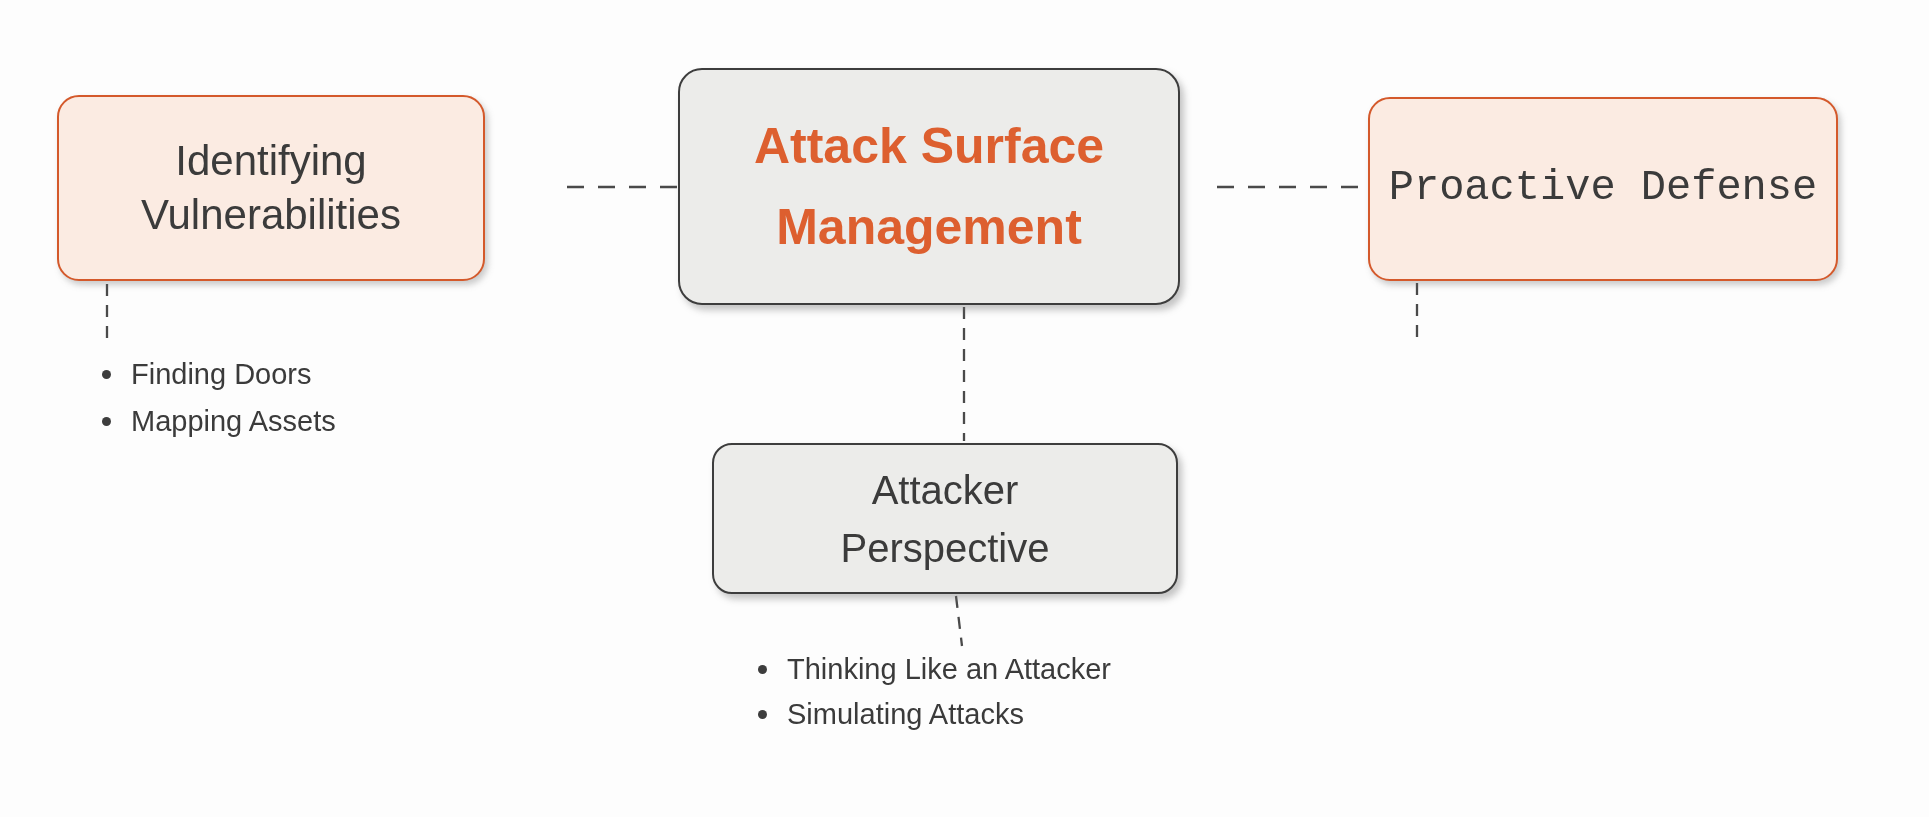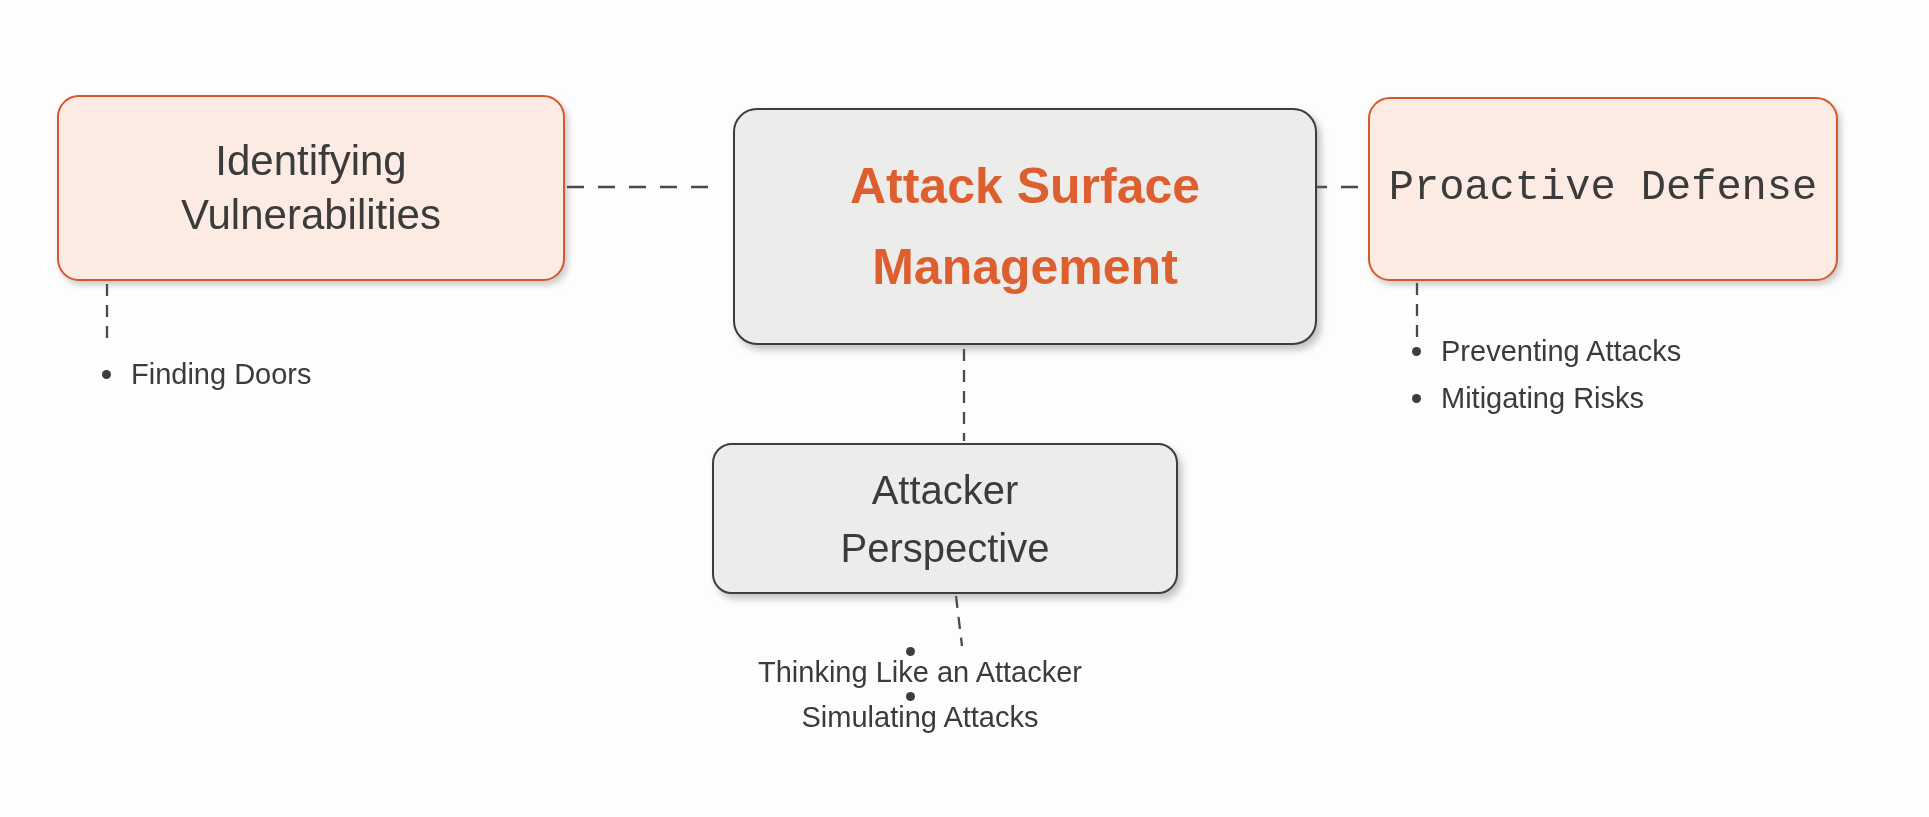--- a/index.html
+++ b/index.html
@@ -48,24 +48,24 @@
   }
   .node-gray {
     background: var(--gray_fill, #ECECEA);
     border: 2.5px solid var(--dark_border, #3D3D3D);
     border-radius: 24px;
     box-shadow: 4px 5px 7px rgba(110,110,110,0.40);
   }
   .node-label {
     color: var(--text, #3B3B3B);
   }
-  #node-left { left: 57px; top: 95px; width: 508px; height: 186px; }
+  #node-left { left: 57px; top: 95px; width: 428px; height: 186px; }
   #node-left .node-label { font-size: 42px; line-height: 1.28; max-width: 450px; }
 
-  #node-center { left: 733px; top: 68px; width: 584px; height: 237px; margin-top: 40px; }
+  #node-center { left: 678px; top: 68px; width: 502px; height: 237px; }
   #node-center .node-label {
     font-size: 50px;
     font-weight: bold;
     line-height: 1.62;
     max-width: 460px;
     color: var(--accent_text, #DD5F2F);
   }
 
   #node-right { left: 1368px; top: 97px; width: 470px; height: 184px; }
   #node-right .node-label { font-size: 42px; line-height: 1.28; max-width: 440px; font-family: Liberation Mono, monospace; }
@@ -88,21 +88,21 @@
     flex: 0 0 auto;
     width: 9px;
     height: 9px;
     border-radius: 50%;
     background: var(--dark_border, #3D3D3D);
     margin-right: 20px;
   }
   #bullets-left   { left: 102px;  top: 328px; margin-top: 23px; }
   #bullets-right  { left: 1412px; top: 328px; }
   #bullets-bottom { left: 758px;  top: 647px; }
-  #bullets-bottom li { height: 45px; flex-direction: column; }
+  #bullets-bottom li { height: 45px; }
 </style>
 </head>
 <body>
 
 <div class="canvas">
 
   <svg class="connectors" width="1929" height="817" viewBox="0 0 1929 817" aria-hidden="true">
     <line x1="567" y1="187" x2="711" y2="187" stroke-dasharray="17 14"></line>
     <line x1="1217" y1="187" x2="1366" y2="187" stroke-dasharray="17 14"></line>
     <line x1="107" y1="284" x2="107" y2="345" stroke-dasharray="12 9"></line>
@@ -125,32 +125,26 @@
 
   <div class="node node-gray" id="node-bottom">
     <span class="node-label">Attacker Perspective</span>
   </div>
 
   <ul class="bullets" id="bullets-left">
     <li>
       <span class="dot"></span>
       <span>Finding Doors</span>
     </li>
+    <li>
+      <span class="dot"></span>
+      <span>Mapping Assets</span>
+    </li>
   </ul>
 
-  <ul class="bullets" id="bullets-right">
-    <li>
-      <span class="dot"></span>
-      <span>Preventing Attacks</span>
-    </li>
-    <li>
-      <span class="dot"></span>
-      <span>Mitigating Risks</span>
-    </li>
-  </ul>
 
   <ul class="bullets" id="bullets-bottom">
     <li>
       <span class="dot"></span>
       <span>Thinking Like an Attacker</span>
     </li>
     <li>
       <span class="dot"></span>
       <span>Simulating Attacks</span>
     </li>

